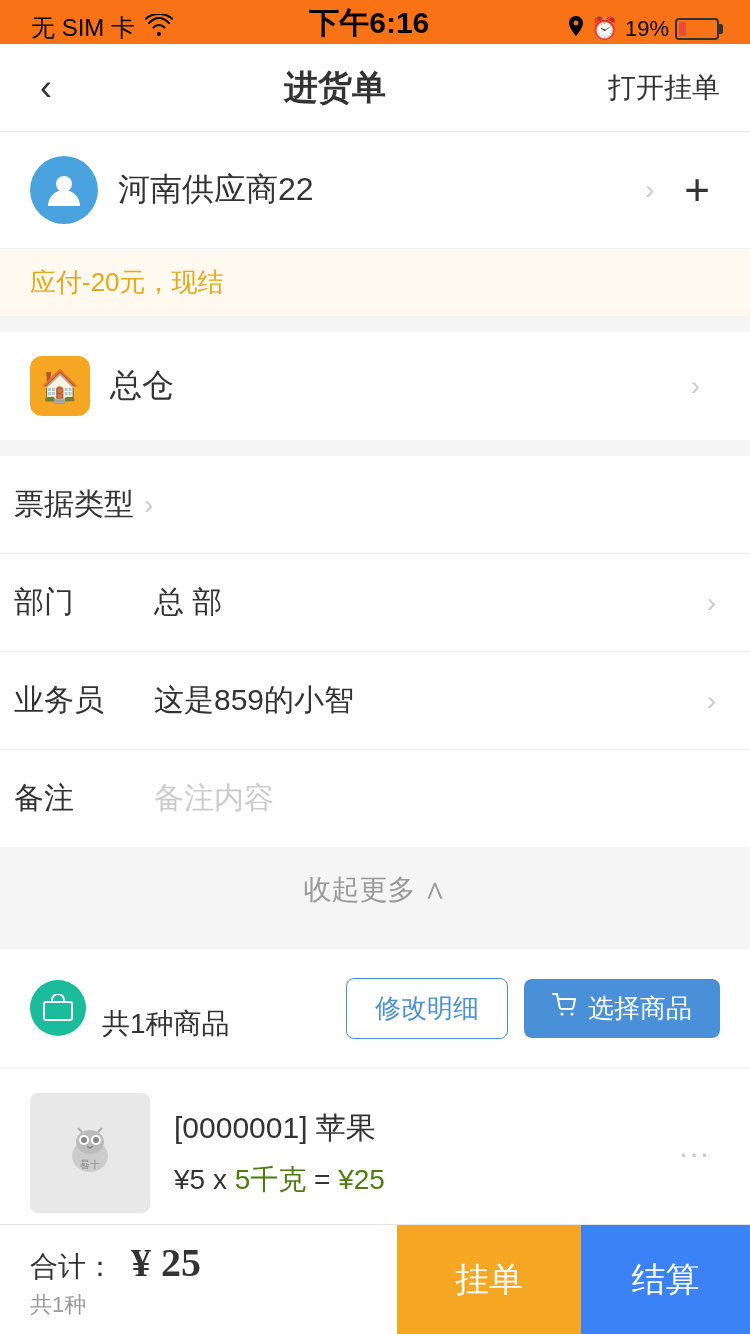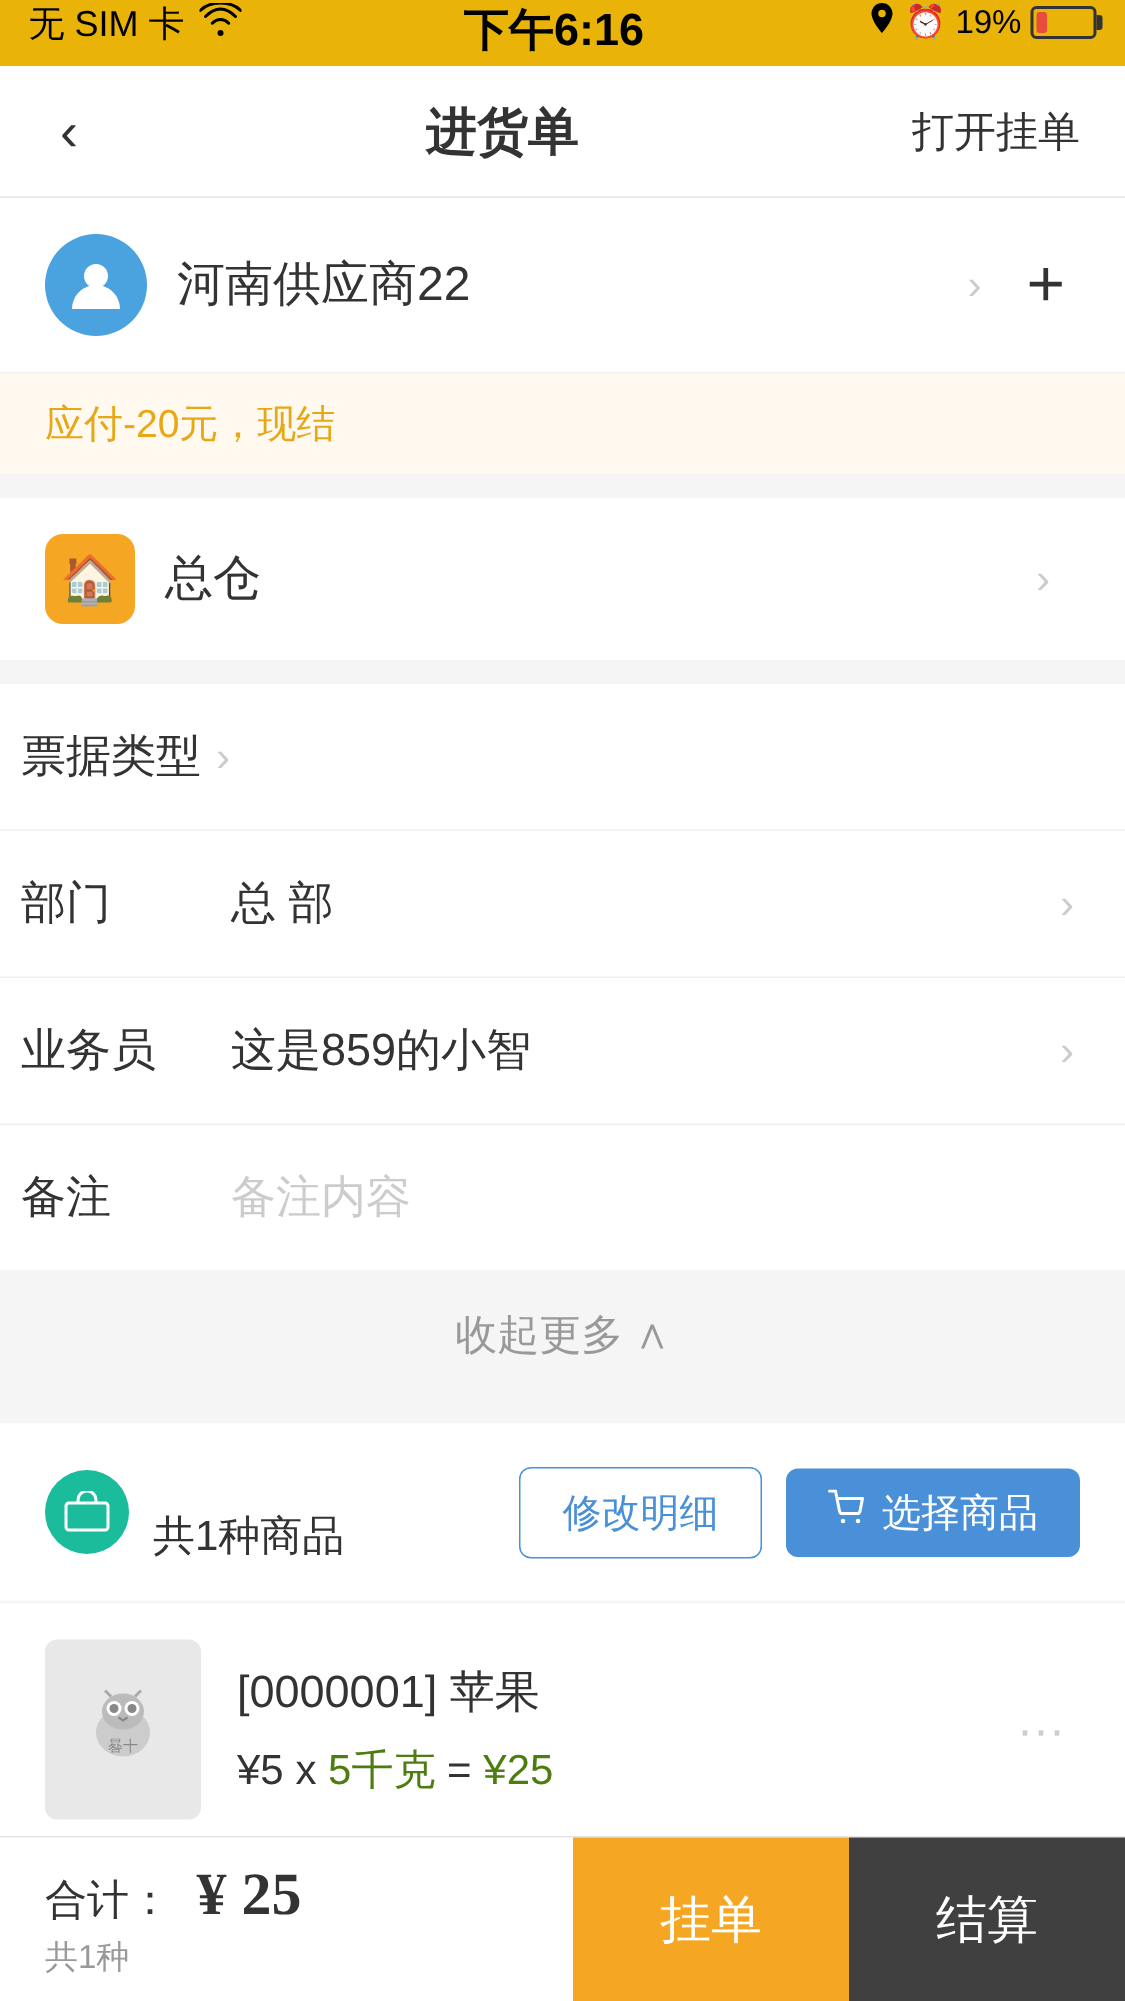--- a/index.html
+++ b/index.html
@@ -8,26 +8,26 @@
       font-family: -apple-system, 'PingFang SC', 'Helvetica Neue', Arial, sans-serif;
       background: #f5f5f5;
       width: 750px;
       min-height: 1334px;
       overflow-x: hidden;
       font-size: 28px;
     }
 
     
     .status-bar {
-      background: #eab308;
+      background: #f97316;
       height: 44px;
       display: flex;
-      align-items: flex-start;
+      align-items: flex-end;
       justify-content: space-between;
-      padding: 0 19px;
+      padding: 0 31px;
       font-size: 24px;
       color: #000;
     }
     .status-left { display: flex; align-items: center; gap: 10px; }
     .status-center { font-size: 30px; font-weight: 600; }
     .status-right { display: flex; align-items: center; gap: 6px; font-size: 22px; }
     .battery {
       width: 44px; height: 22px;
       border: 2px solid #333;
       border-radius: 4px;
@@ -259,21 +259,21 @@
 
     
     .product-item {
       background: #fff;
       margin-top: 2px;
       display: flex;
       align-items: center;
       padding: 24px 30px;
     }
     .product-thumbnail {
-      width: 104px;
+      width: 120px;
       height: 120px;
       background: #e8e8e8;
       border-radius: 8px;
       display: flex;
       align-items: center;
       justify-content: center;
       margin-right: 24px;
       flex-shrink: 0;
     }
     .product-thumb-owl {
@@ -346,22 +346,22 @@
       background: #f5a623;
       color: #fff;
       font-size: 34px;
       border: none;
       display: flex;
       align-items: center;
       justify-content: center;
       cursor: pointer;
     }
     .btn-checkout {
-      width: 184px;
-      background: #404040;
+      width: 169px;
+      background: #3b82f6;
       color: #fff;
       font-size: 34px;
       border: none;
       display: flex;
       align-items: center;
       justify-content: center;
       cursor: pointer;
     }
 
     

